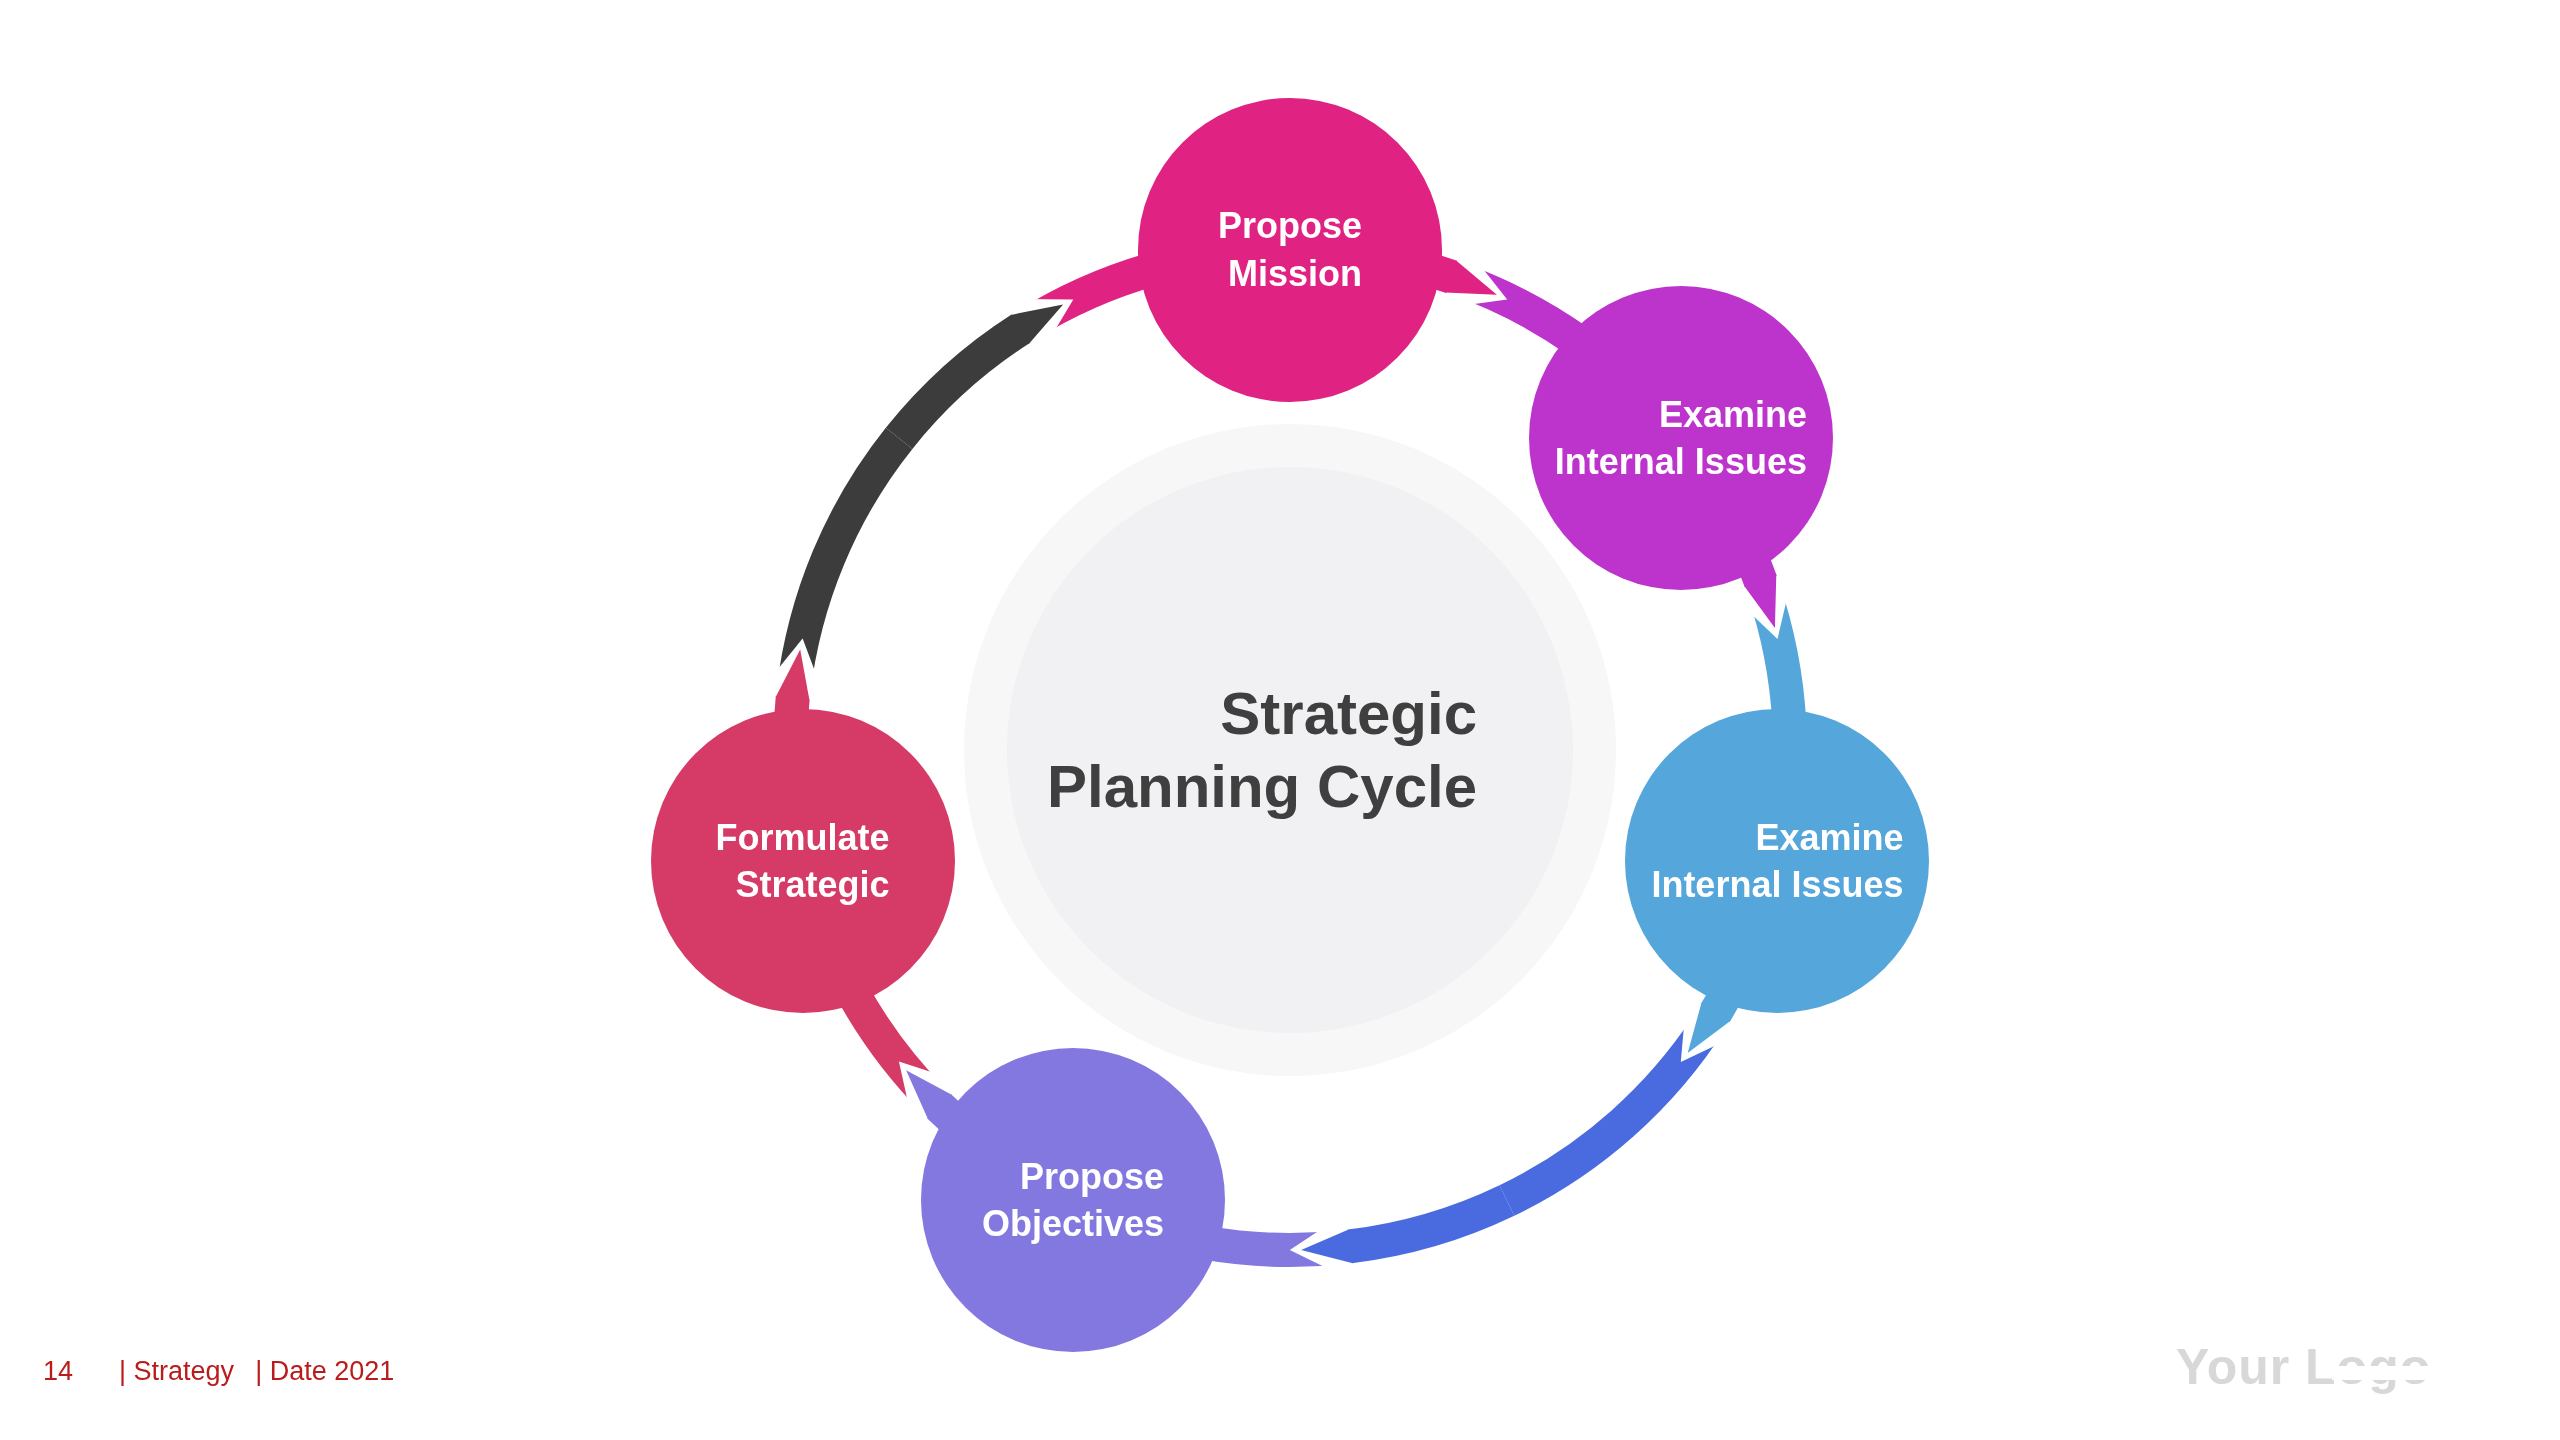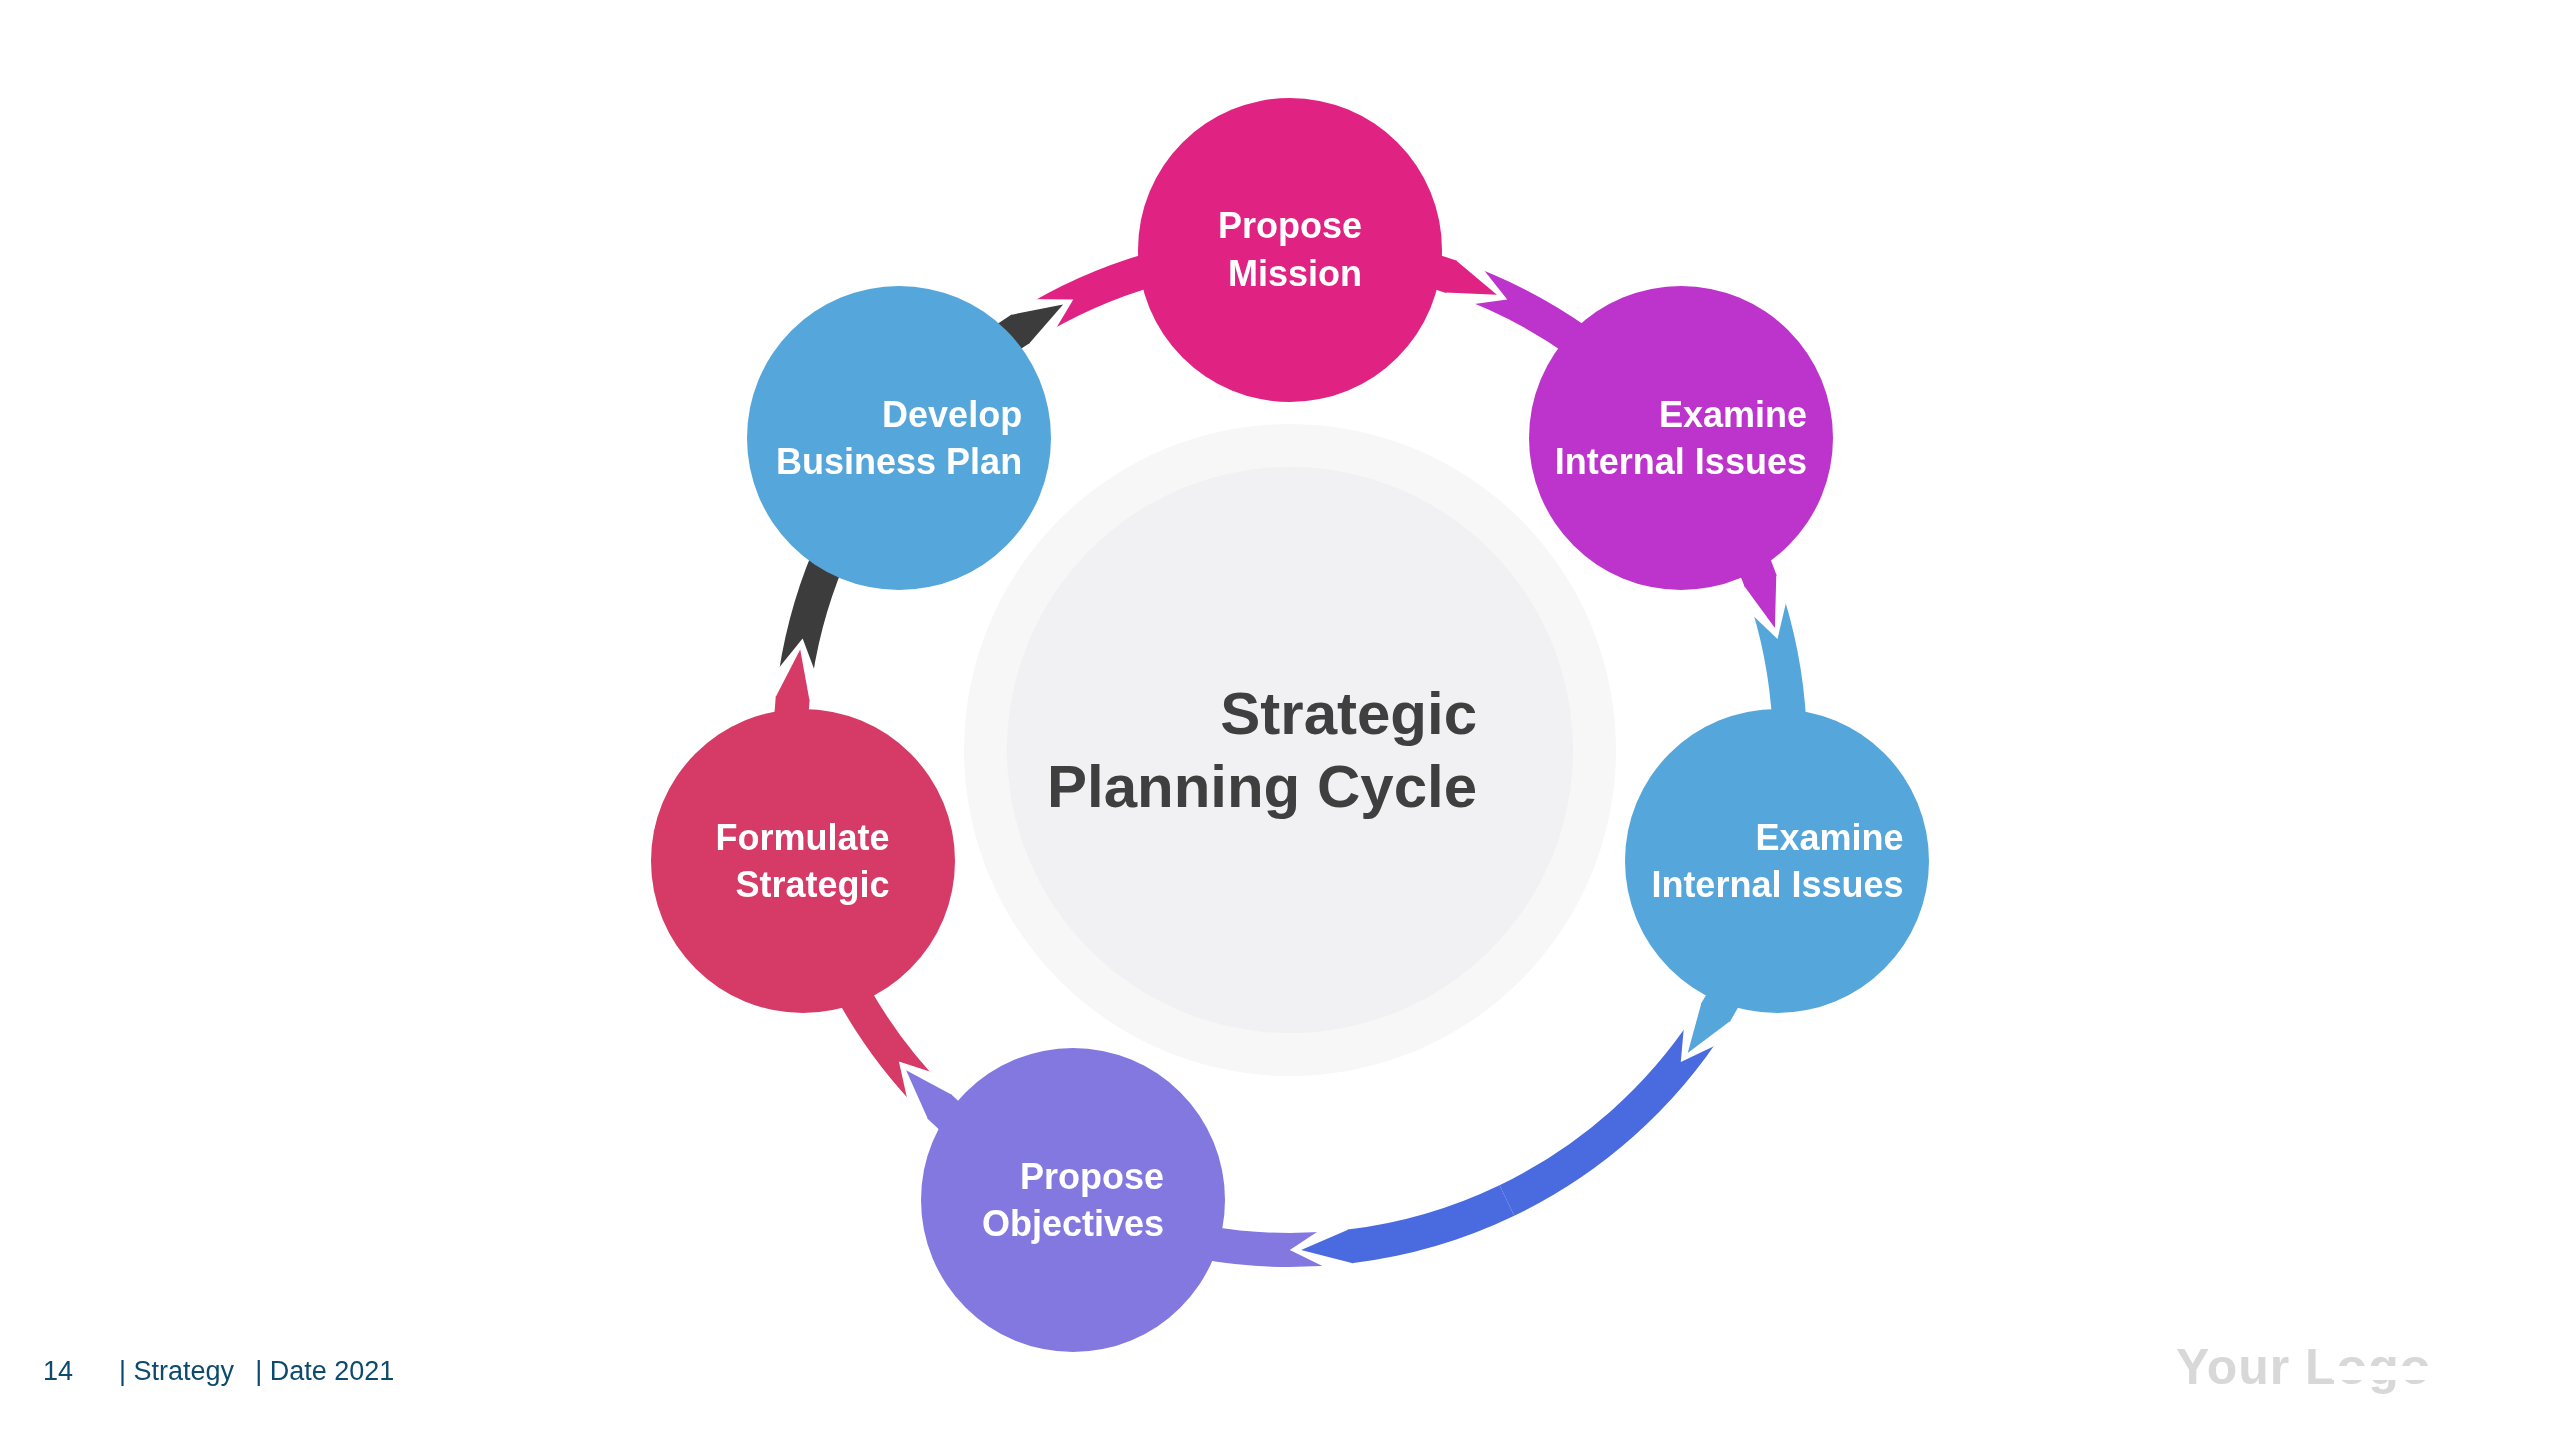--- a/index.html
+++ b/index.html
@@ -81,26 +81,22 @@
 Internal Issues</span>
   </div>
   <div class="node" style="left: 921.058px; top: 1048.48px; background: rgb(130, 120, 224);">
     <span>Propose
 Objectives</span>
   </div>
   <div class="node" style="left: 650.536px; top: 709.26px; background: rgb(214, 58, 102);">
     <span>Formulate
 Strategic</span>
   </div>
-  <div class="node" style="left: 747.084px; top: 286.255px; background: rgb(85, 166, 218);">
-    <span>Develop
-Business Plan</span>
-  </div>
 
-  <div class="footer" style="color: #0c4a6e; align-items: center;">
+  <div class="footer" style="color: #b91c1c; align-items: center;">
     <span class="pagenum">14</span>
     <span class="company">| Strategy</span>
     <span class="date">| Date 2021</span>
   </div>
 
   <div class="logo" style="color: rgb(216, 216, 216);">
     <span>Your Logo</span>
   </div>
   <div class="logo-stripe"></div>
 

